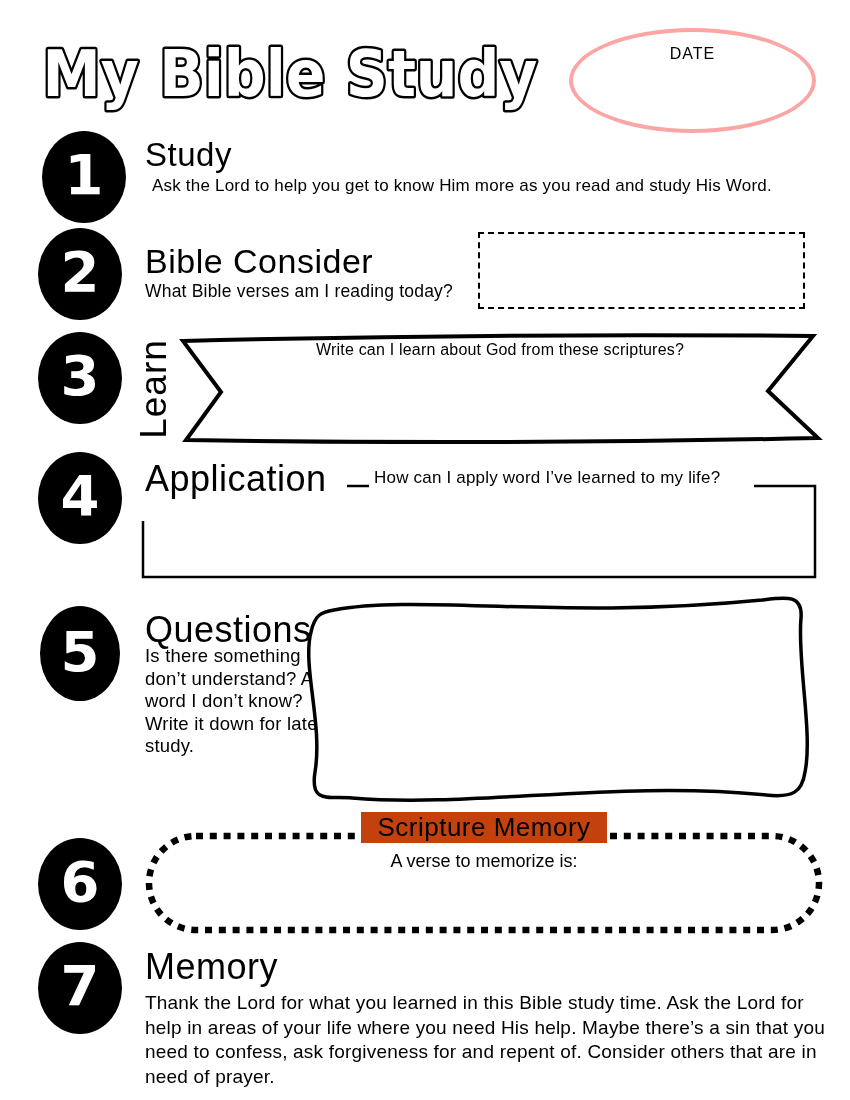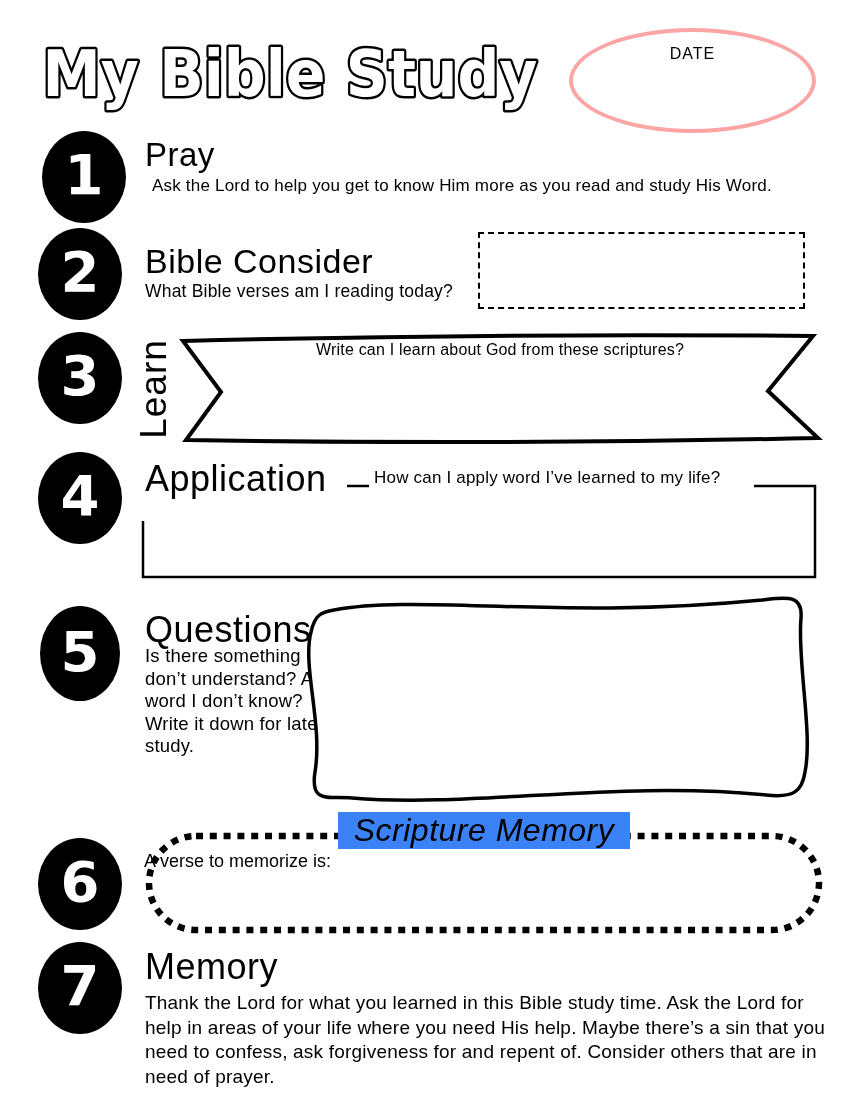--- a/index.html
+++ b/index.html
@@ -44,22 +44,22 @@
   }
   .app-prompt{
     position:absolute;left:374px;top:468px;font-size:17px;letter-spacing:.2px;white-space:nowrap;
   }
   .q-para{
     position:absolute;left:145px;top:645px;width:205px;
     font-size:18.5px;line-height:1.22;letter-spacing:.2px;
   }
   
   .sm-title-row{position:absolute;left:144px;top:812px;width:680px;text-align:center;z-index:2;}
-  .sm-title-row span{display:inline-block;background:#3b82f6;padding:0 16px;font-size:32px;letter-spacing:.5px;font-style:italic;}
-  .sm-sub{position:absolute;left:144px;top:851px;width:680px;font-size:18px;z-index:2;}
+  .sm-title-row span{display:inline-block;background:#c2410c;padding:0 16px;font-size:26px;letter-spacing:.5px;}
+  .sm-sub{position:absolute;left:144px;top:851px;width:680px;text-align:center;font-size:18px;z-index:2;}
   .respond-para{
     position:absolute;left:145px;top:991px;width:694px;
     font-size:19px;line-height:1.29;letter-spacing:.2px;
   }
   svg{display:block;}
 </style>
 </head>
 <body>
 
 <div class="page">
@@ -68,21 +68,21 @@
     <text x="252" y="70" text-anchor="middle" font-family="DejaVu Sans, sans-serif" font-weight="bold" font-size="64" fill="#ffffff" stroke="#000000" stroke-width="5" stroke-linejoin="round" paint-order="stroke" textLength="495" lengthAdjust="spacingAndGlyphs">My Bible Study</text>
   </svg>
 
   <div class="date-oval">
     <div class="lbl">DATE</div>
   </div>
 
   <div class="badge" style="left:42px;top:131px;">
     <span>1</span>
   </div>
-  <div class="heading" style="left:145px;top:136px;font-size:33px;">Pray</div>
+  <div class="heading" style="left:145px;top:136px;font-size:33px;">Study</div>
   <div class="sub" style="left:152px;top:176px;width:690px;">Ask the Lord to help you get to know Him more as you read and study His Word.</div>
 
   <div class="badge" style="left:38px;top:228px;">
     <span>2</span>
   </div>
   <div class="heading" style="left:145px;top:242px;font-size:34px;">Bible Consider</div>
   <div class="sub" style="left:145px;top:281px;font-size:17.5px;">What Bible verses am I reading today?</div>
   <div class="dash-box"></div>
 
   <div class="badge" style="left:38px;top:332px;">

